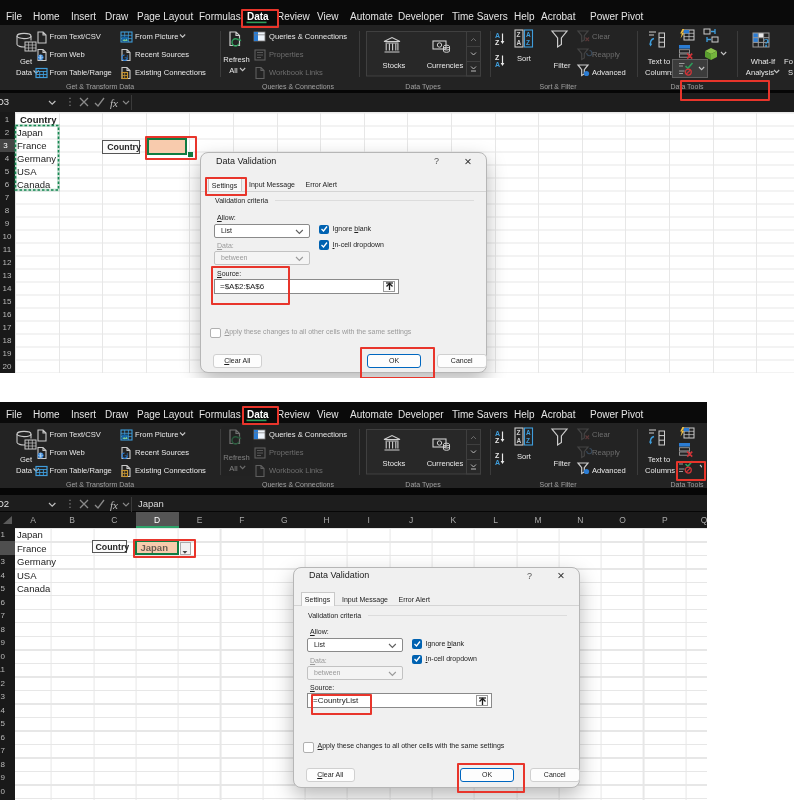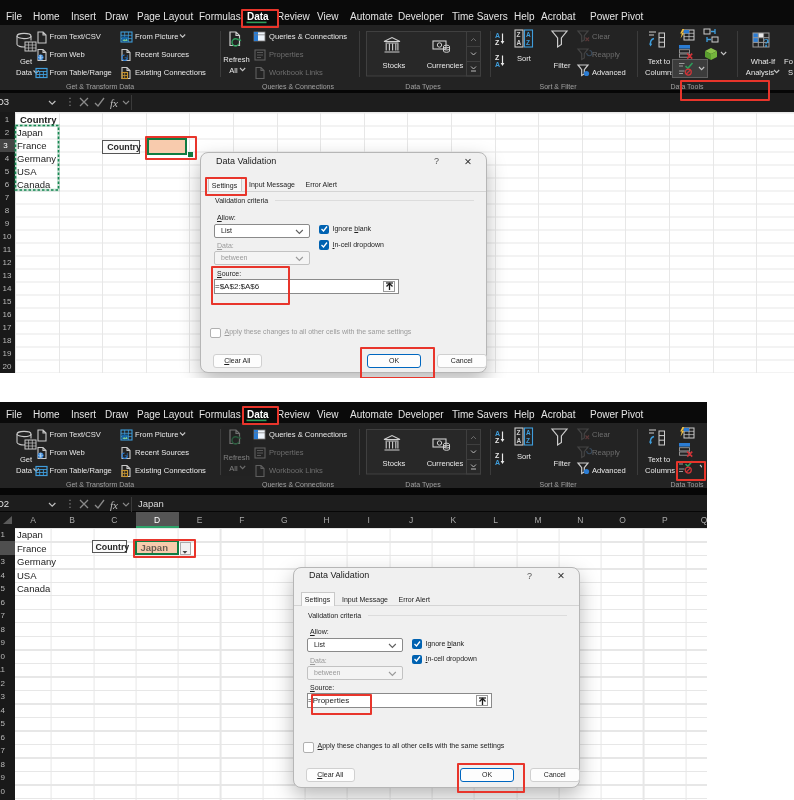--- a/index.html
+++ b/index.html
@@ -19,21 +19,21 @@
 .dgrp{position:absolute;left:14px;top:44px;font-size:7px}
 .dgline{position:absolute;left:74px;top:47px;width:199px;height:1px;background:#dcdcdc}
 .dlab{position:absolute;left:16px;font-size:7px}
 .dgray{color:#9a9a9a}
 .dcombo{position:absolute;left:13px;width:95.5px;height:14px;background:#fff;border:1px solid #8a8a8a;border-radius:2px;box-sizing:border-box;line-height:12px;padding-left:6px;font-size:7px}
 .ddis{background:#f4f4f4;border-color:#c2c2c2;color:#9a9a9a}
 .cbv{position:absolute;right:4px;top:4px}
 .dcheck{position:absolute;width:9.5px;height:9.5px;background:#0062b1;border-radius:2px}
 .dcheck svg{position:absolute;left:1.5px;top:1.5px}
 .dcklab{position:absolute;font-size:7px}
-.dinput{position:absolute;left:13px;width:184.5px;height:15px;background:#fff;border:1px solid #8a8a8a;box-sizing:border-box;line-height:13px;font-size:8px}
+.dinput{position:absolute;left:13px;width:184.5px;height:15px;background:#fff;border:1px solid #8a8a8a;box-sizing:border-box;line-height:13px;padding-left:5px;font-size:8px}
 .dcollapse{position:absolute;left:182px;top:127.5px;width:12px;height:11px;background:#fdfdfd;border:1px solid #9a9a9a;box-sizing:border-box;text-align:center}
 .dcollapse svg{margin-top:.5px}
 .dapply{position:absolute;left:9px;top:174.5px;font-size:7px;display:flex;align-items:flex-start;white-space:nowrap}
 .dapplybox{display:inline-block;width:8.5px;height:8.5px;background:#fefefe;border:1px solid #b0b0b0;border-radius:2px;margin-right:4px;flex:none}
 .dbtn{position:absolute;top:200.5px;height:14px;background:#fdfdfd;border:1px solid #d0d0d0;border-radius:3px;box-sizing:border-box;text-align:center;line-height:12px;font-size:7px}
 .dok{border:1.5px solid #0067c0}
 .colhdr{position:absolute;color:#a8a8a8;font-size:8.5px;text-align:center;width:20px}
 </style>
 </head>
 <body>
@@ -557,21 +557,21 @@
         <svg width="7" height="6">
           <path d="M0.5 3 l2 2 3.5-4.5" fill="none" stroke="#fff" stroke-width="1.3"></path>
         </svg>
       </div>
     <div class="dcklab" style="left:131.5px;top:87.5px"><u>I</u>n-cell dropdown</div>
     <div class="dlab dgray" style="top:89px"><u>D</u>ata:</div>
     <div class="dcombo ddis" style="top:98px">between<svg class="cbv" width="10" height="6">
           <path d="M1 1 l3.4 3.4 3.4-3.4" fill="none" stroke="#9a9a9a" stroke-width="1.1"></path>
         </svg></div>
     <div class="dlab" style="top:116.5px"><u>S</u>ource:</div>
-    <div class="dinput" style="top:125.5px">=Properties</div>
+    <div class="dinput" style="top:125.5px">=CountryList</div>
     <div class="dcollapse"><svg width="9" height="9">
           <path d="M4.5 8 V2 M1.5 4.5 L4.5 1.5 7.5 4.5" fill="none" stroke="#1c1c1c" stroke-width="1.3"></path>
           <path d="M1 1 h7" stroke="#1c1c1c" stroke-width="1.2"></path>
         </svg></div>
     <div class="dapply">
         <span class="dapplybox"></span>
         <span><u>A</u>pply these changes to all other cells with the same settings</span>
       </div>
     <div class="dbtn" style="left:11.5px;width:49.5px"><u>C</u>lear All</div>
     <div class="dbtn dok" style="left:166px;width:54px">OK</div>

